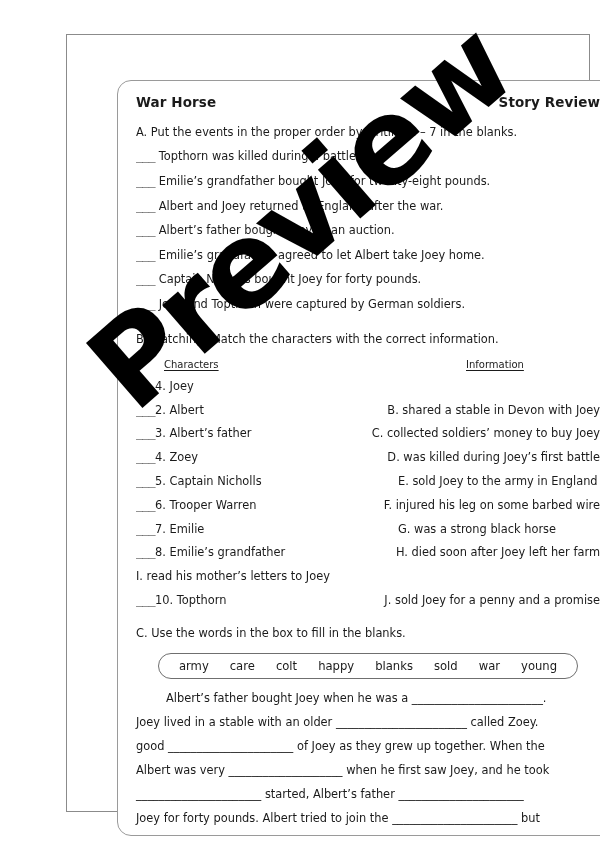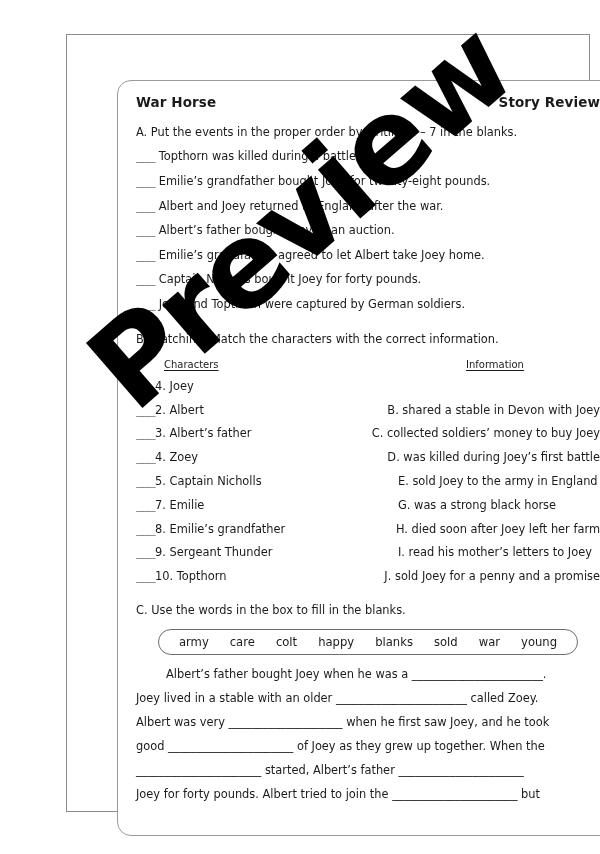--- a/index.html
+++ b/index.html
@@ -195,29 +195,32 @@
           </div>
           <div class="match-row">
             <div class="left"><span class="blank-pre">___</span><span>4. Zoey</span></div>
             <div class="right">D. was killed during Joey’s first battle</div>
           </div>
           <div class="match-row">
             <div class="left"><span class="blank-pre">___</span><span>5. Captain Nicholls</span></div>
             <div class="right">E. sold Joey to the army in England</div>
           </div>
           <div class="match-row">
+            <div class="left"><span class="blank-pre">___</span><span>6. Trooper Warren</span></div>
+            <div class="right">F. injured his leg on some barbed wire</div>
+          </div>
+          <div class="match-row">
             <div class="left"><span class="blank-pre">___</span><span>7. Emilie</span></div>
             <div class="right">G. was a strong black horse</div>
           </div>
           <div class="match-row">
             <div class="left"><span class="blank-pre">___</span><span>8. Emilie’s grandfather</span></div>
             <div class="right">H. died soon after Joey left her farm</div>
           </div>
           <div class="match-row">
-            <div class="left"><span class="blank-pre">___</span><span>9. Sergeant Thunder</span></div>
             <div class="right">I. read his mother’s letters to Joey</div>
           </div>
           <div class="match-row">
             <div class="left"><span class="blank-pre">___</span><span>10. Topthorn</span></div>
             <div class="right">J. sold Joey for a penny and a promise</div>
           </div>
         </div>
       </div>
 
       <div class="section-c">
@@ -230,22 +233,22 @@
             <span>happy</span>
             <span>blanks</span>
             <span>sold</span>
             <span>war</span>
             <span>young</span>
           </div>
         </div>
         <div class="fill-lines">
           <div class="fill-line indent">Albert’s father bought Joey when he was a _______________________.</div>
           <div class="fill-line">Joey lived in a stable with an older _______________________ called Zoey.</div>
+          <div class="fill-line">good ______________________ of Joey as they grew up together. When the</div>
           <div class="fill-line">Albert was very ____________________ when he first saw Joey, and he took</div>
-          <div class="fill-line">good ______________________ of Joey as they grew up together. When the</div>
           <div class="fill-line">______________________ started, Albert’s father ______________________</div>
           <div class="fill-line">Joey for forty pounds. Albert tried to join the ______________________ but</div>
 
         </div>
       </div>
 
     </div>
   </div>
 </div>
 

